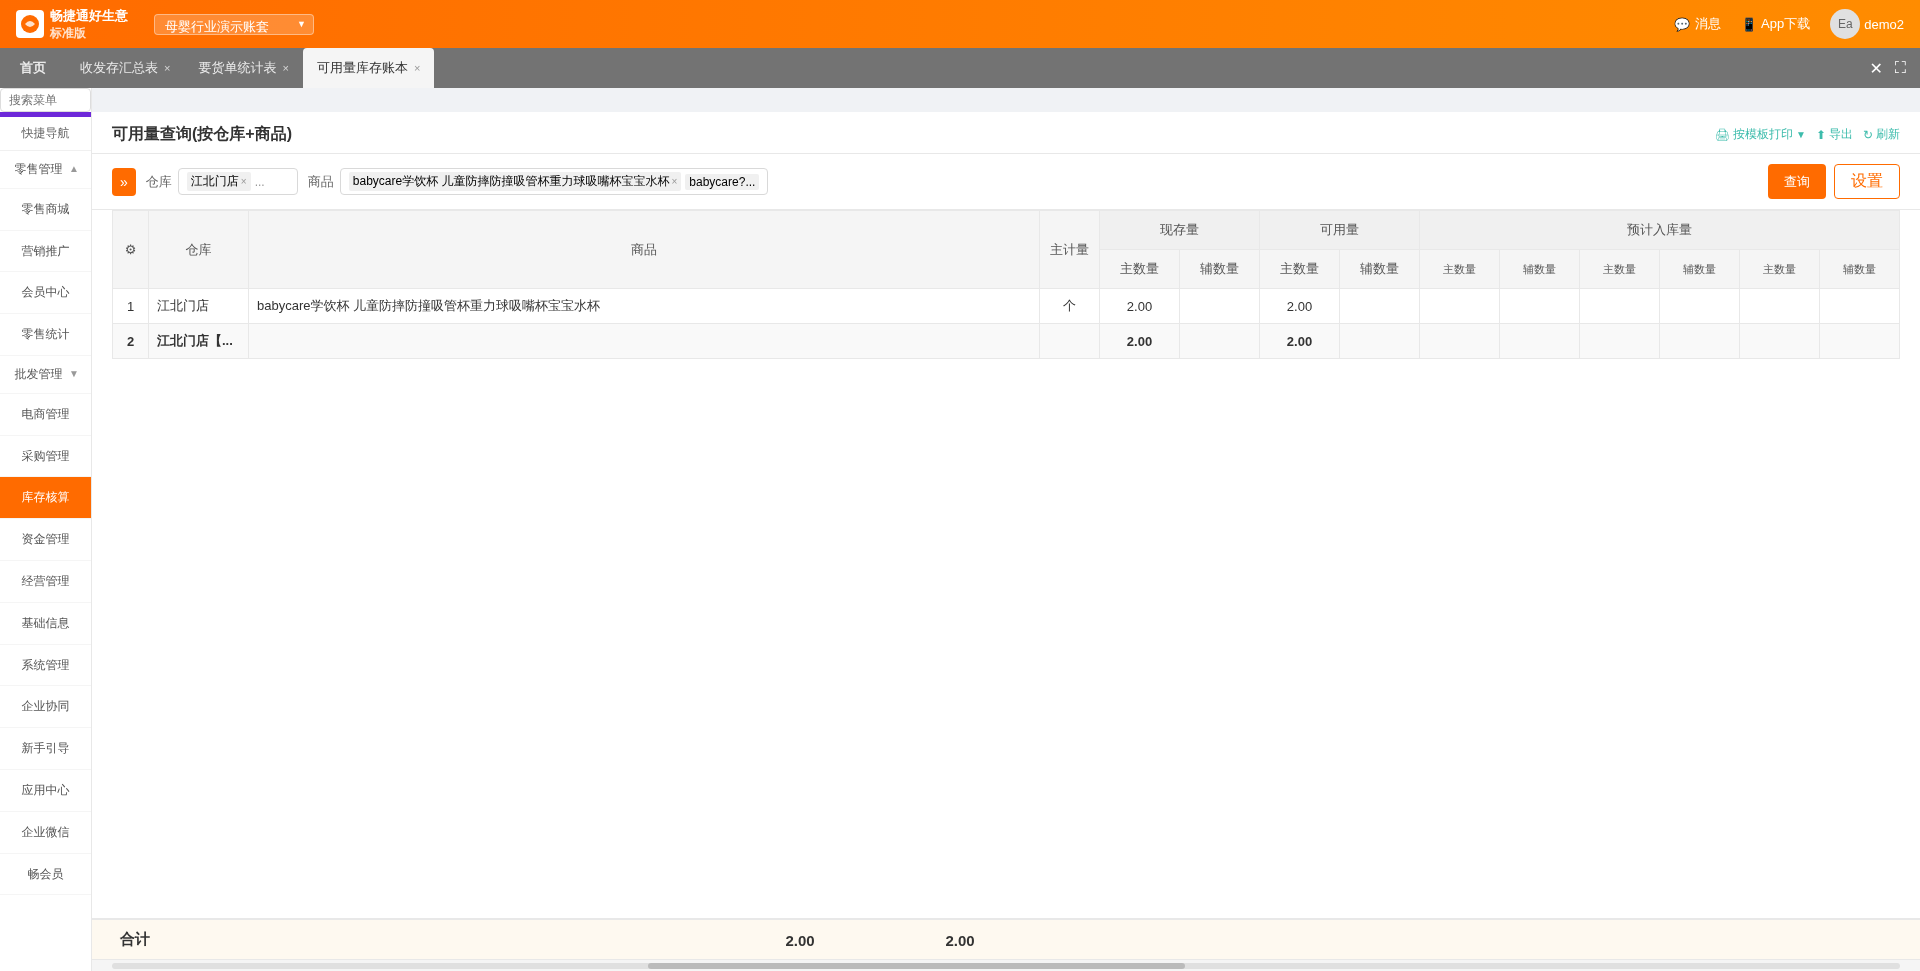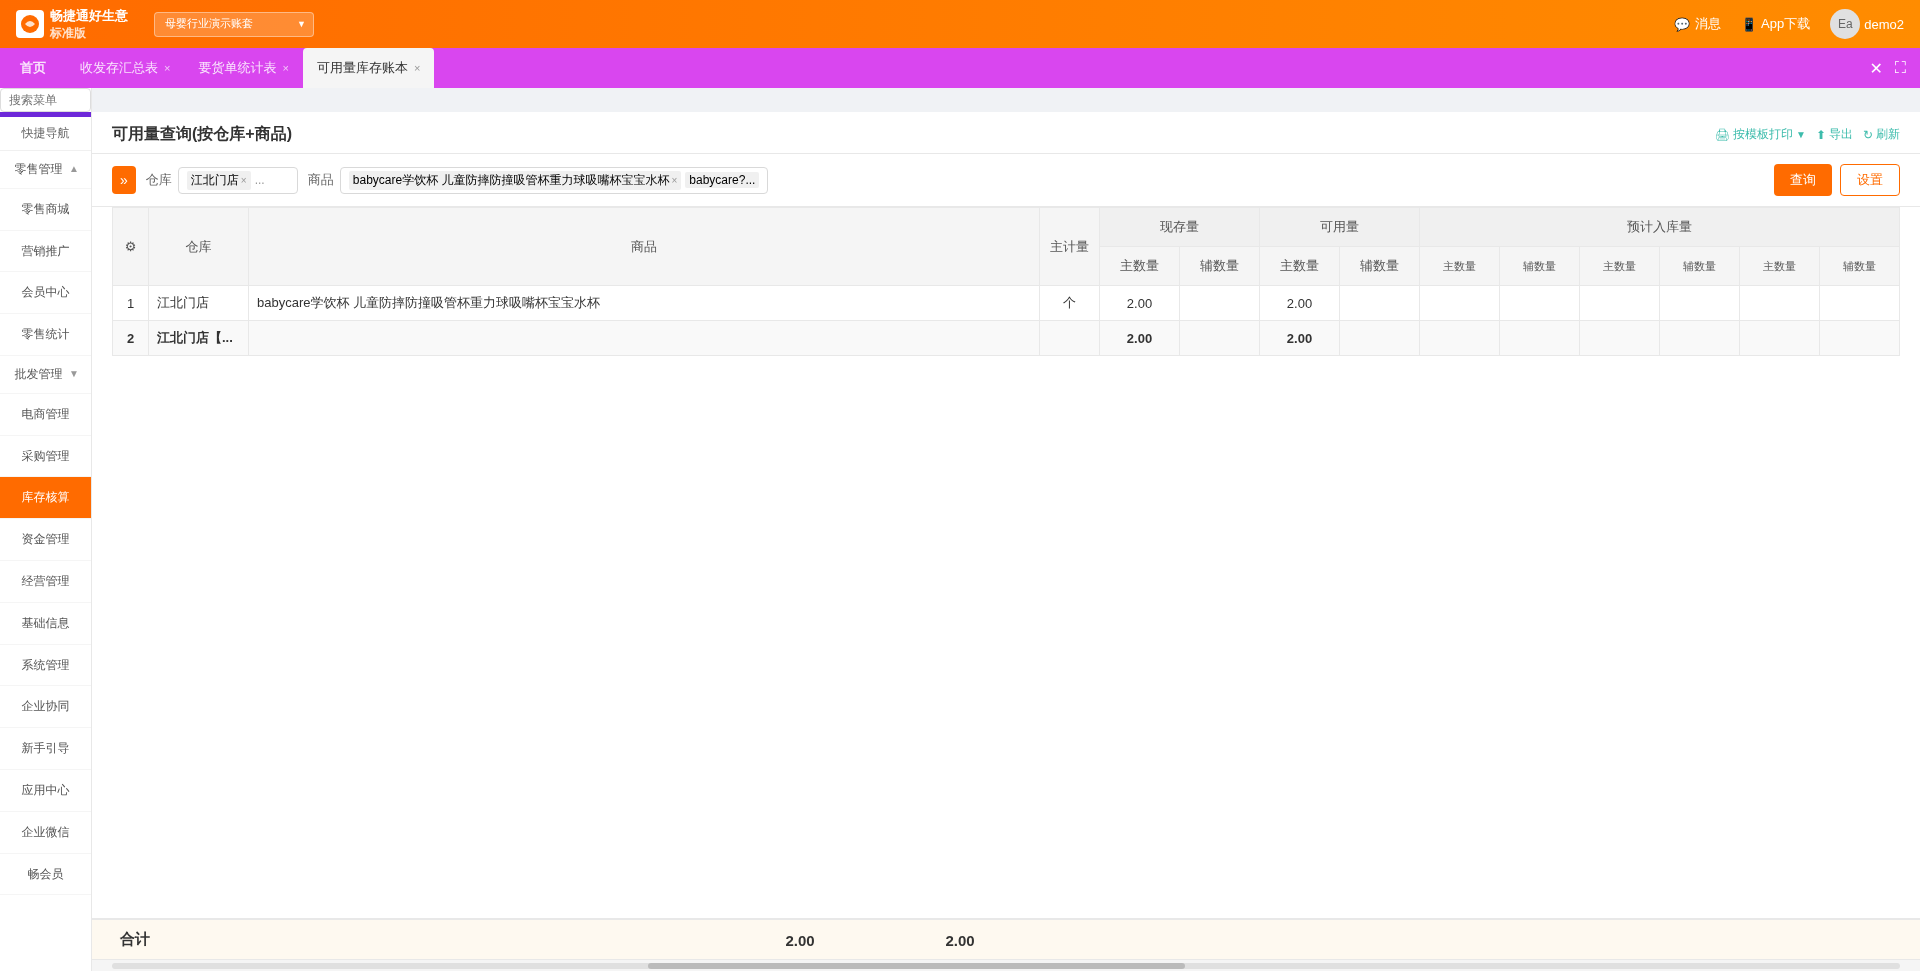--- a/index.html
+++ b/index.html
@@ -17,22 +17,22 @@
     }
     .top-bar-left { display: flex; align-items: center; gap: 26px; }
     .logo-area { display: flex; align-items: center; gap: 6px; color: white; font-size: 13px; font-weight: bold; }
     .logo-icon { width: 28px; height: 28px; background: white; border-radius: 4px; display: flex; align-items: center; justify-content: center; }
     .logo-icon svg { width: 20px; height: 20px; }
     .enterprise-select {
       background: rgba(255,255,255,0.2);
       border: 1px solid rgba(255,255,255,0.4);
       border-radius: 4px;
       color: white;
-      padding: 4px 24px 7px 10px;
-      font-size: 11px;
+      padding: 4px 24px 0 10px;
+      font-size: 13px;
       appearance: none;
       cursor: pointer;
       min-width: 160px;
       position: relative;
     }
     .enterprise-select-wrap { position: relative; }
     .enterprise-select-wrap::after {
       content: '▼';
       color: white;
       font-size: 9px;
@@ -42,21 +42,21 @@
       transform: translateY(-50%);
       pointer-events: none;
     }
     .top-bar-right { display: flex; align-items: center; gap: 20px; color: white; font-size: 13px; }
     .top-bar-right-item { display: flex; align-items: center; gap: 4px; cursor: pointer; }
     .user-avatar { width: 30px; height: 30px; border-radius: 50%; background: #e0e0e0; overflow: hidden; display: flex; align-items: center; justify-content: center; font-size: 12px; color: #666; }
 
     
     .tab-bar {
       height: 40px;
-      background: #d946ef;
+      background: #737373;
       display: flex;
       align-items: center;
       padding: 0 0 0 0;
       flex-shrink: 0;
       gap: 0;
     }
     .tab-item {
       height: 40px;
       display: flex;
       align-items: center;
@@ -213,21 +213,21 @@
       cursor: pointer;
       font-size: 13px;
     }
     .btn-setting {
       background: white;
       color: #ff6b00;
       border: 1px solid #ff6b00;
       border-radius: 4px;
       padding: 6px 16px;
       cursor: pointer;
-      font-size: 13px;
+      font-size: 16px;
     }
 
     
     .table-area {
       flex: 1;
       overflow: auto;
       background: white;
       margin: 0;
       padding: 0 20px;
     }

